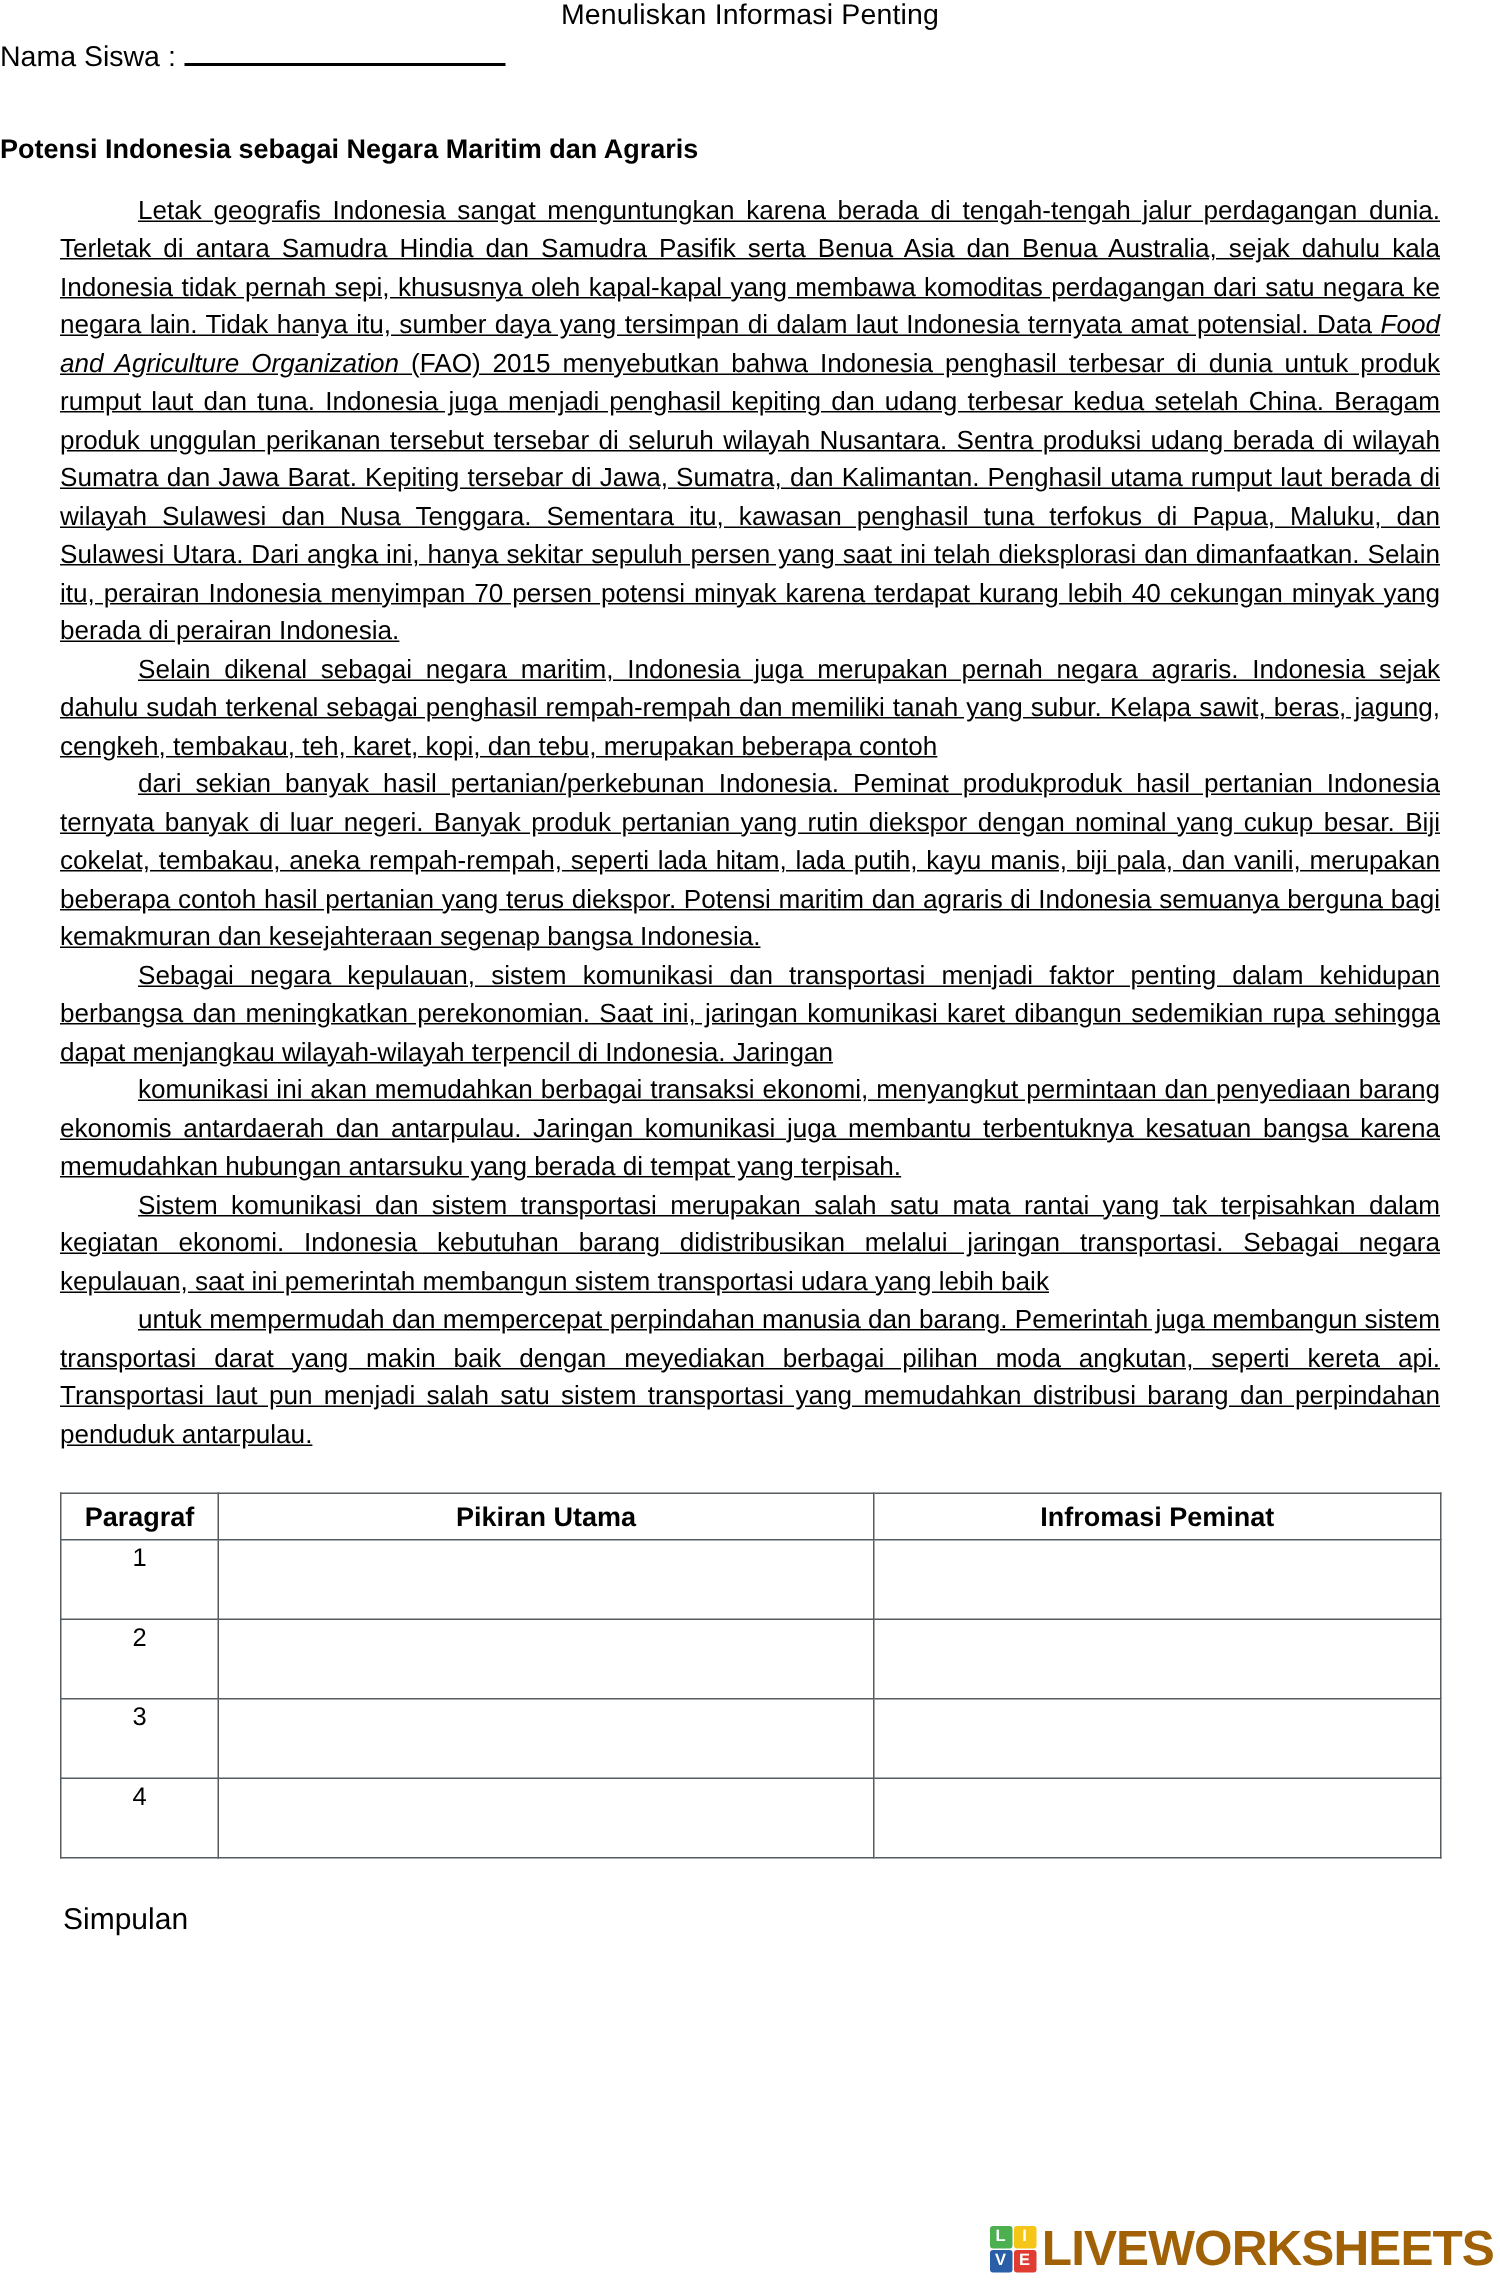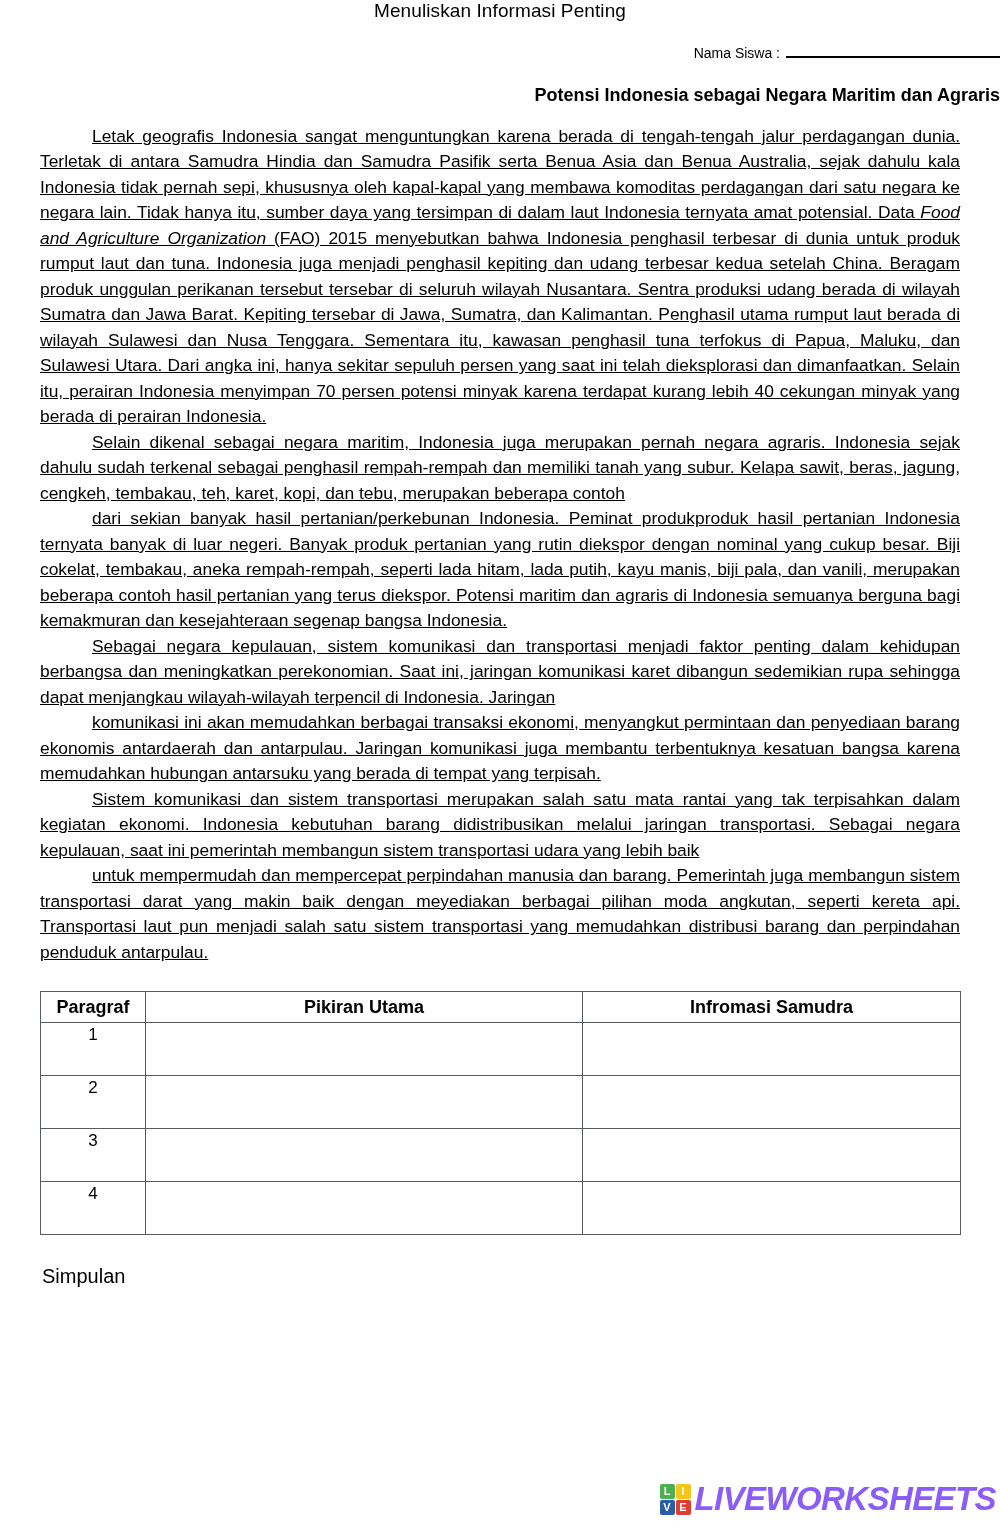--- a/index.html
+++ b/index.html
@@ -24,39 +24,39 @@
   }
 
   
   .doc-title {
     text-align: center;
     font-size: 19px;
     line-height: 1.2;
     letter-spacing: 0.1px;
   }
   .name-row {
-    text-align: right;
-    font-size: 14px;
-    margin-top: 18px;
+    text-align: left;
+    font-size: 19px;
+    margin-top: 4px;
     white-space: nowrap;
   }
   .name-label { }
   .name-blank {
     display: inline-block;
     width: 214px;
     border-bottom: 2px solid #000;
     height: 15px;
     margin-left: 6px;
     vertical-align: baseline;
   }
   .subject-title {
-    text-align: right;
+    text-align: left;
     font-size: 18px;
     font-weight: bold;
-    margin-top: 24px;
+    margin-top: 39px;
   }
 
   
   .body-text {
     margin: 18px 40px 0 40px;
     width: 920px;
     font-size: 17.4px;
     line-height: 25.5px;
     text-align: justify;
     text-justify: inter-word;
@@ -181,21 +181,21 @@
     <table class="worksheet">
       <colgroup>
         <col class="c-par">
         <col class="c-main">
         <col class="c-info">
       </colgroup>
       <thead>
         <tr>
           <th>Paragraf</th>
           <th>Pikiran Utama</th>
-          <th>Infromasi Samudra</th>
+          <th>Infromasi Peminat</th>
         </tr>
       </thead>
       <tbody>
         <tr>
           <td class="num">1</td>
           <td class="blank"></td>
           <td class="blank"></td>
         </tr>
         <tr>
           <td class="num">2</td>
@@ -218,16 +218,16 @@
 
   <div class="simpulan">Simpulan</div>
 
   <div class="footer-logo">
     <div class="lw-grid">
       <div class="lw-cell" id="lw0" style="background: rgb(76, 175, 80);">L</div>
       <div class="lw-cell" id="lw1" style="background: rgb(245, 197, 24);">I</div>
       <div class="lw-cell" id="lw2" style="background: rgb(42, 95, 168);">V</div>
       <div class="lw-cell" id="lw3" style="background: rgb(224, 60, 49);">E</div>
     </div>
-    <div class="lw-word" id="lw-word" style="color: #8b5cf6; font-style: italic;">LIVEWORKSHEETS</div>
+    <div class="lw-word" id="lw-word" style="color: #a16207;">LIVEWORKSHEETS</div>
   </div>
 
 </div>
 
 </body></html>

